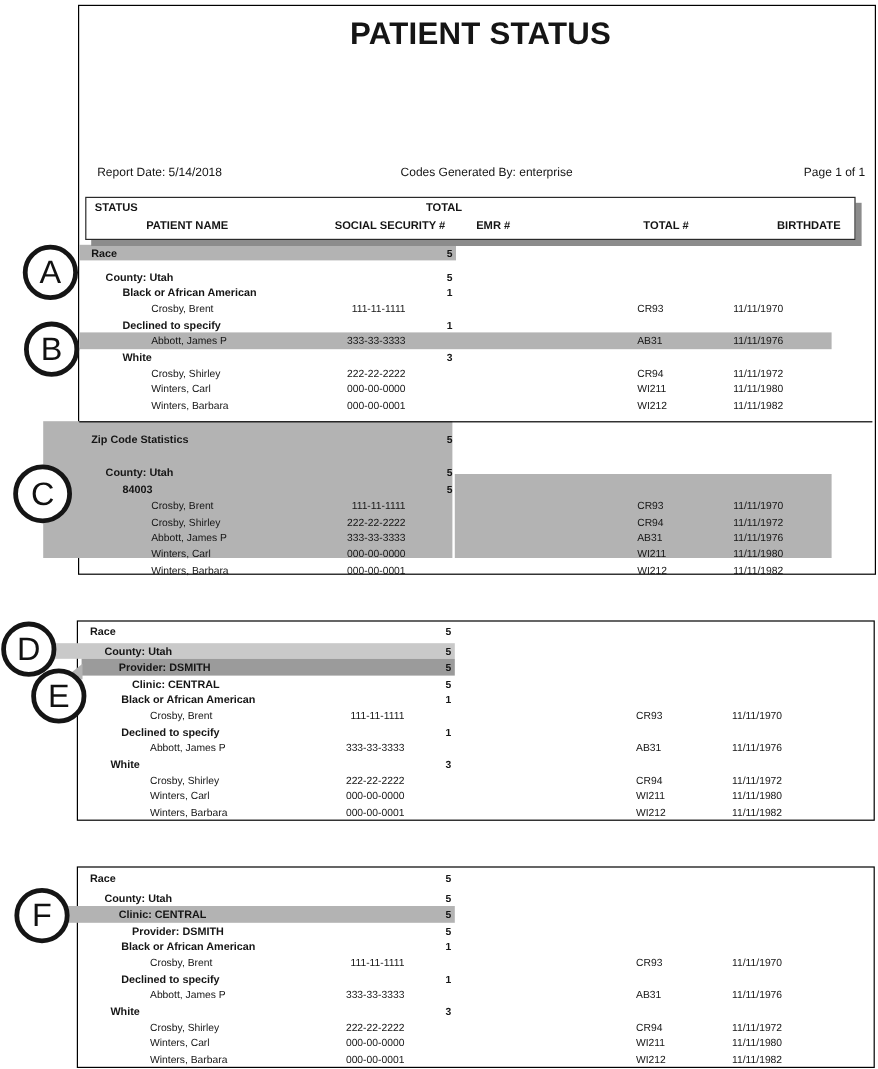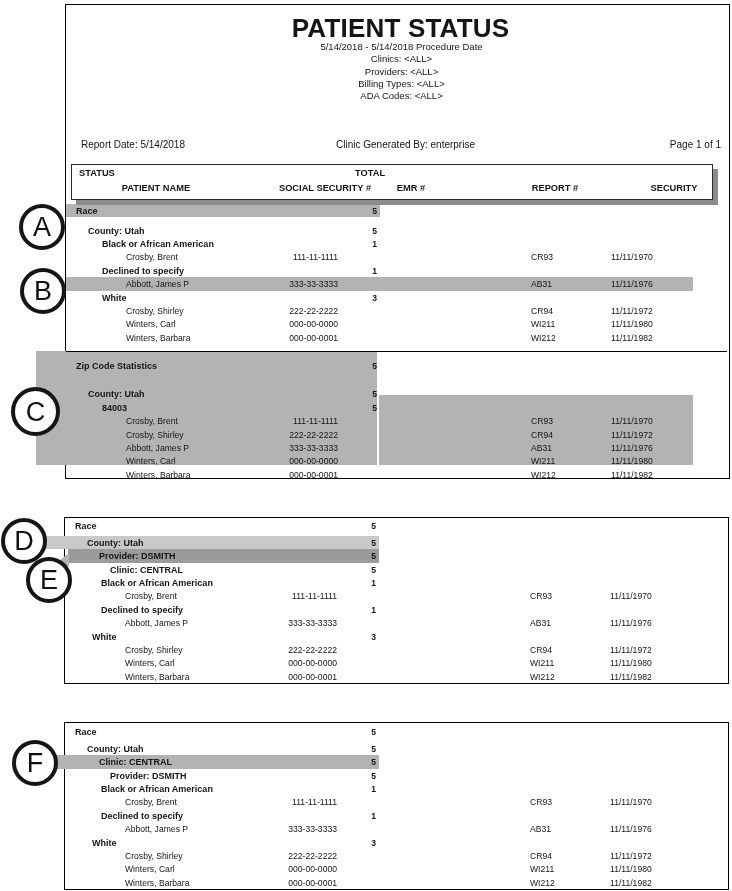--- a/index.html
+++ b/index.html
@@ -64,38 +64,33 @@
   .circ-f{left:12px;top:740px;}
   .wedge{position:absolute;left:46px;top:552px;width:23px;height:20px;
     background:var(--c-highlight,#b3b3b3);z-index:5;
     clip-path:polygon(0% 95%,100% 5%,100% 70%);}
 </style>
 </head>
 <body>
 
 <div class="pagebox" id="b1">
   <div class="rpt-title">PATIENT STATUS</div>
-  <div class="rpt-subs">5/14/2018 - 5/14/2018  Procedure Date
-Clinics: &lt;ALL&gt;
-Providers: &lt;ALL&gt;
-Billing Types: &lt;ALL&gt;
-ADA Codes: &lt;ALL&gt;</div>
   <div class="meta">
     <span class="m-left">Report Date: 5/14/2018</span>
-    <span class="m-center">Clinic Generated By: enterprise</span>
+    <span class="m-center">Codes Generated By: enterprise</span>
     <span class="m-right">Page 1 of 1</span>
   </div>
   <div class="hdrbox">
     <span class="h-report">STATUS</span>
     <span class="h-total">TOTAL</span>
     <span class="h-col h-c0">PATIENT NAME</span>
     <span class="h-col h-c1">SOCIAL SECURITY #</span>
     <span class="h-col h-c2">EMR #</span>
-    <span class="h-col h-c3">REPORT #</span>
-    <span class="h-col h-c4">SECURITY</span>
+    <span class="h-col h-c3">TOTAL #</span>
+    <span class="h-col h-c4">BIRTHDATE</span>
   </div>
   <div class="sep"></div>
   <div class="cov1"></div>
   <div class="cov2"></div>
   <div class="rows" id="rows1">
       <div class="row">
         <div class="band band-a"></div>
         <span class="lbl l1 b">Race</span>
         <span class="tot">5</span>
       </div>

